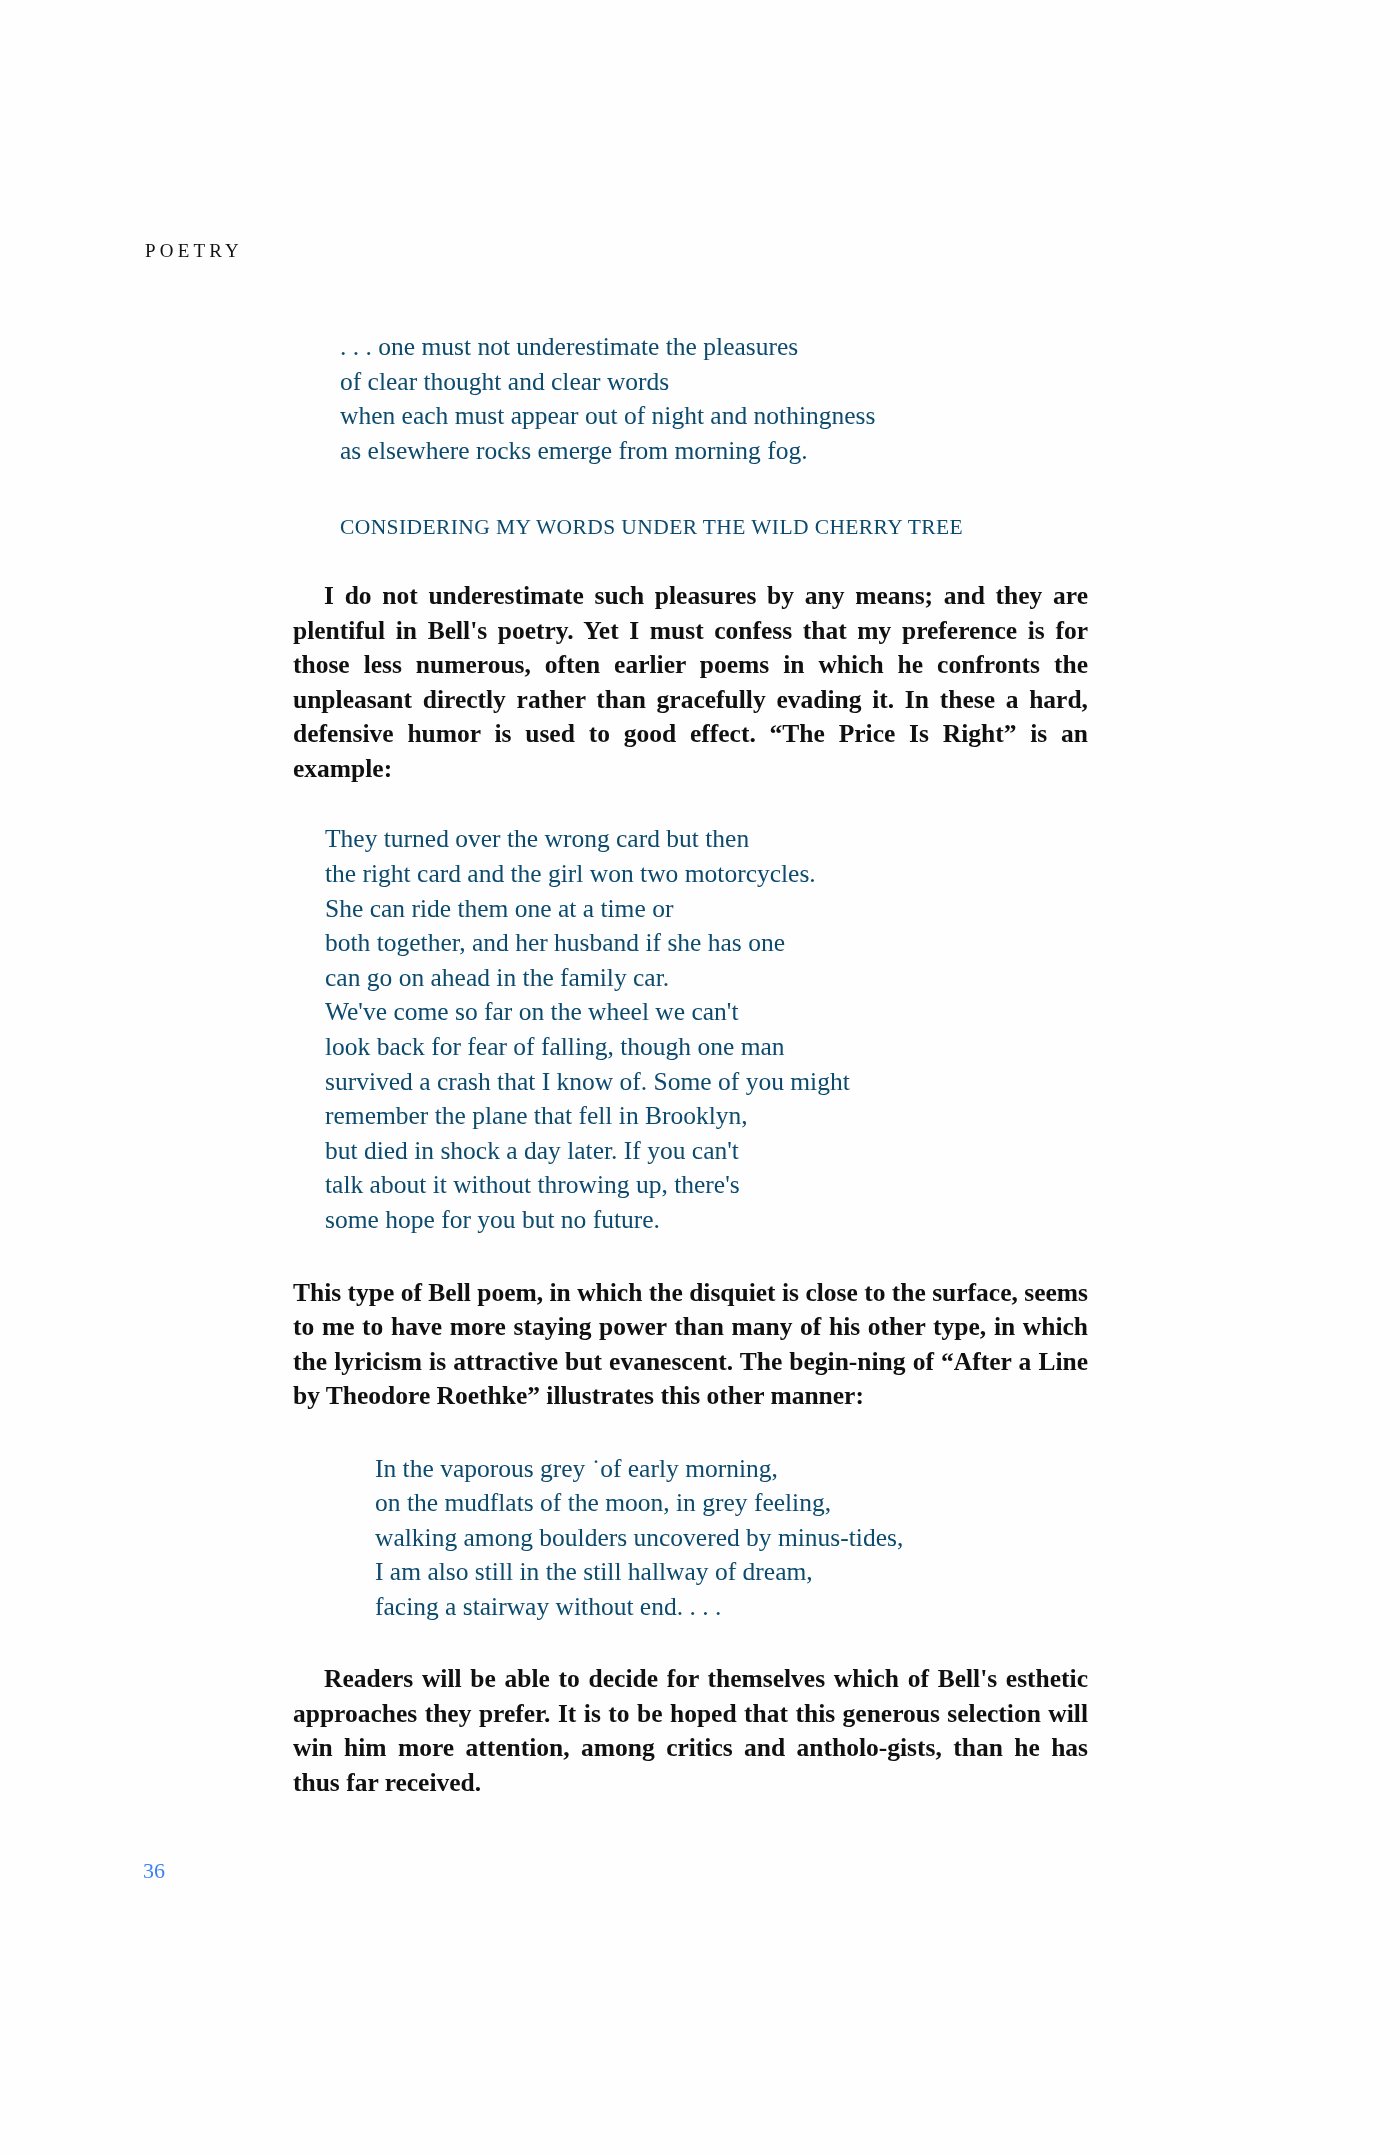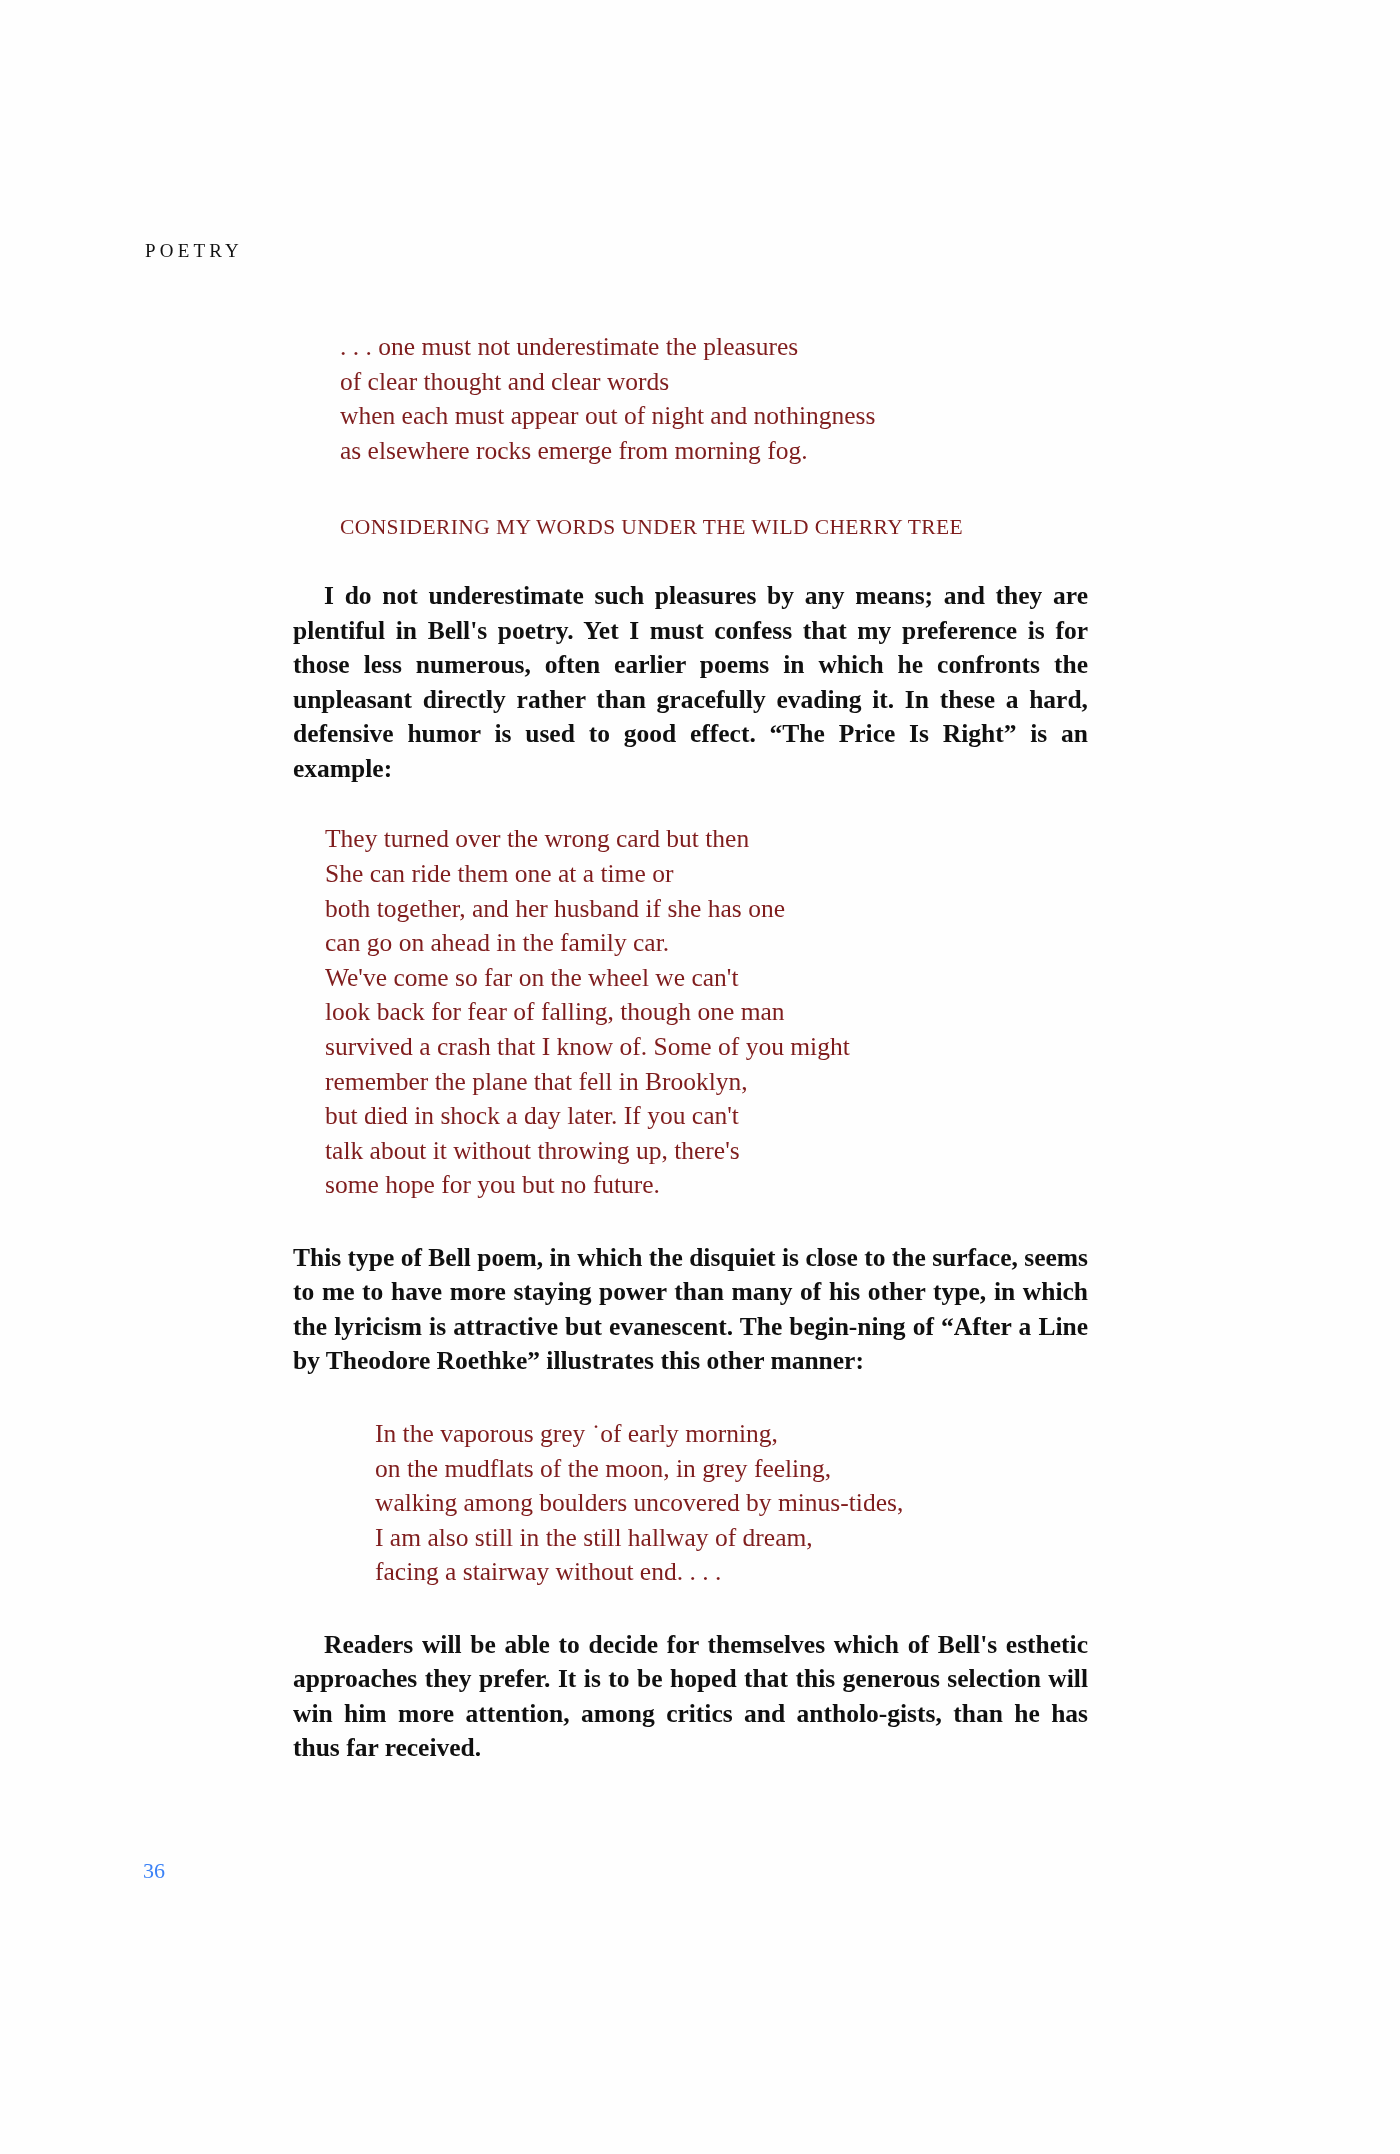--- a/index.html
+++ b/index.html
@@ -59,21 +59,21 @@
   }
   p.body-para.noindent {
     text-indent: 0;
   }
 
   
   .verse {
     margin: 0;
     font-size: 25.5px;
     line-height: 34.6px;
-    color: #7f1d1d;
+    color: #0c4a6e;
   }
   .verse .vline {
     white-space: pre-wrap;
     display: block;
   }
   .verse .vline.italic {
   }
   .verse .caption {
     display: block;
     font-size: 21.5px;
@@ -115,20 +115,21 @@
     </div>
 
     <div class="sp-2"></div>
 
     <p class="body-para indent">I do not underestimate such pleasures by any means; and they are plentiful in Bell's poetry. Yet I must confess that my preference is for those less numerous, often earlier poems in which he confronts the unpleasant directly rather than gracefully evading it. In these a hard, defensive humor is used to good effect. “The Price Is Right” is an example:</p>
 
     <div class="sp-2"></div>
 
     <div class="verse verse-b">
       <span class="vline">They turned over the wrong card but then</span>
+      <span class="vline">the right card and the girl won two motorcycles.</span>
       <span class="vline">She can ride them one at a time or</span>
       <span class="vline">both together, and her husband if she has one</span>
       <span class="vline">can go on ahead in the family car.</span>
       <span class="vline">We've come so far on the wheel we can't</span>
       <span class="vline">look back for fear of falling, though one man</span>
       <span class="vline">survived a crash that I know of. Some of you might</span>
       <span class="vline">remember the plane that fell in Brooklyn,</span>
       <span class="vline">but died in shock a day later. If you can't</span>
       <span class="vline">talk about it without throwing up, there's</span>
       <span class="vline">some hope for you but no future.</span>

